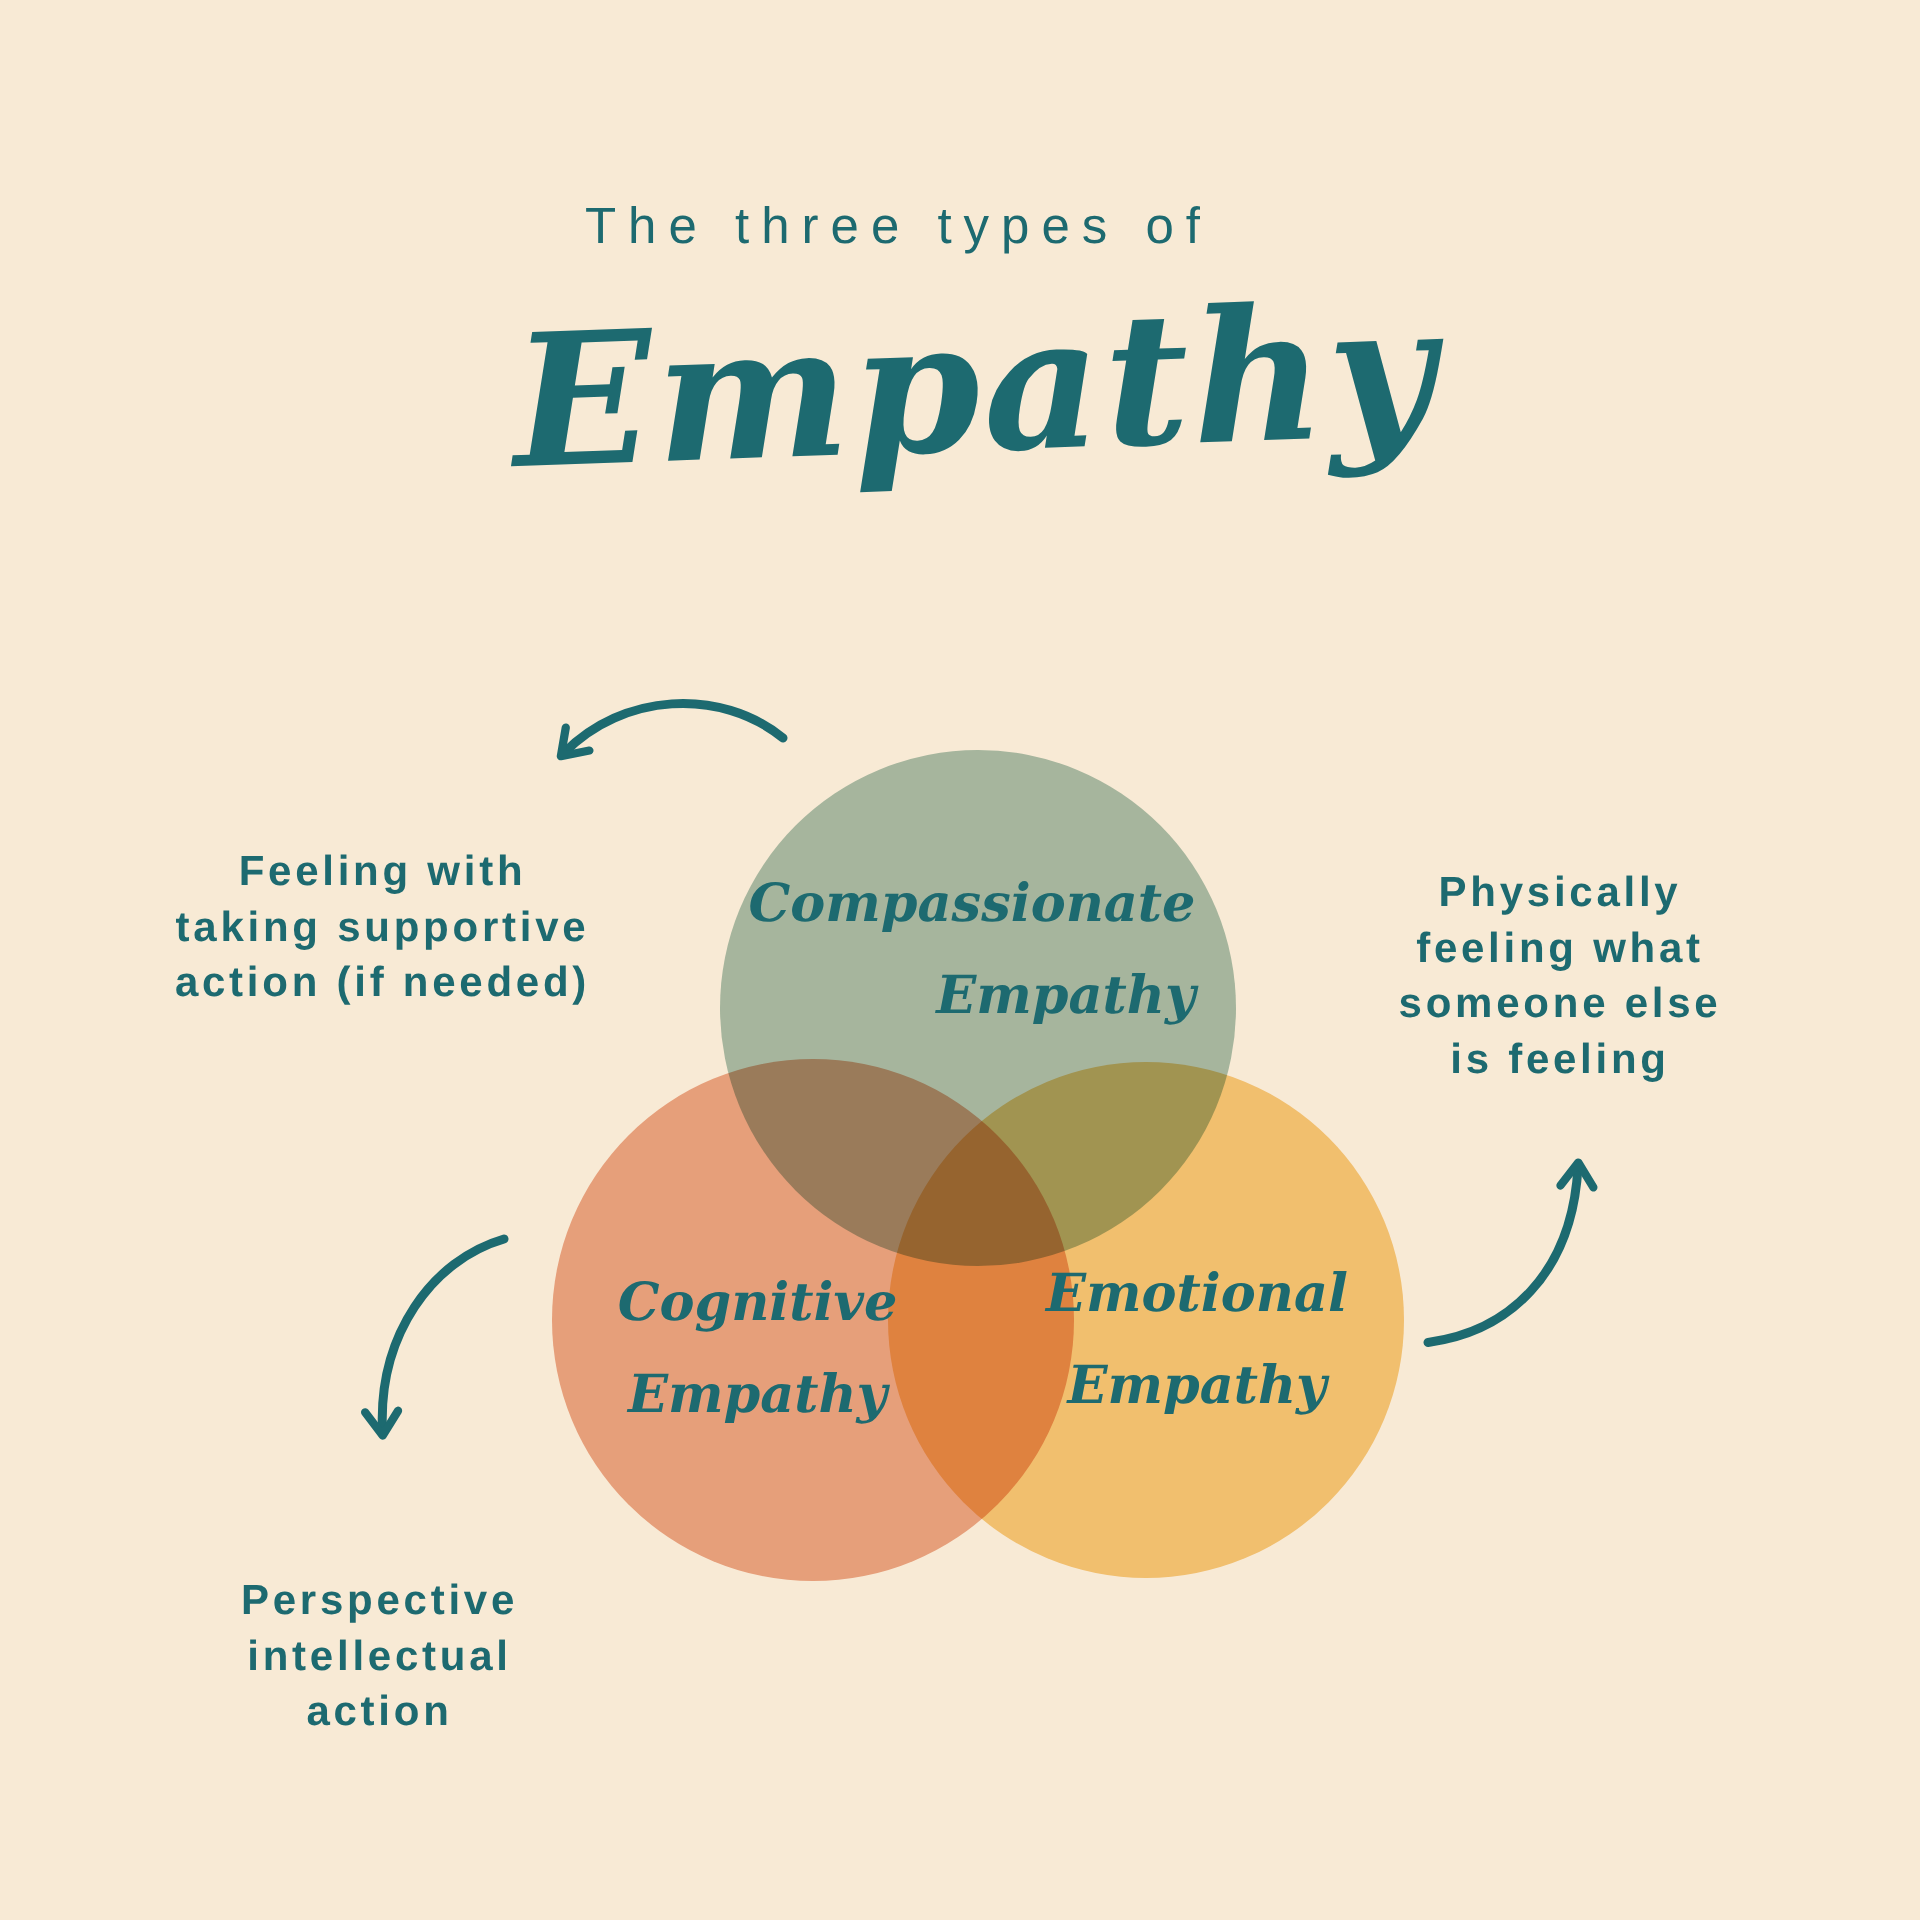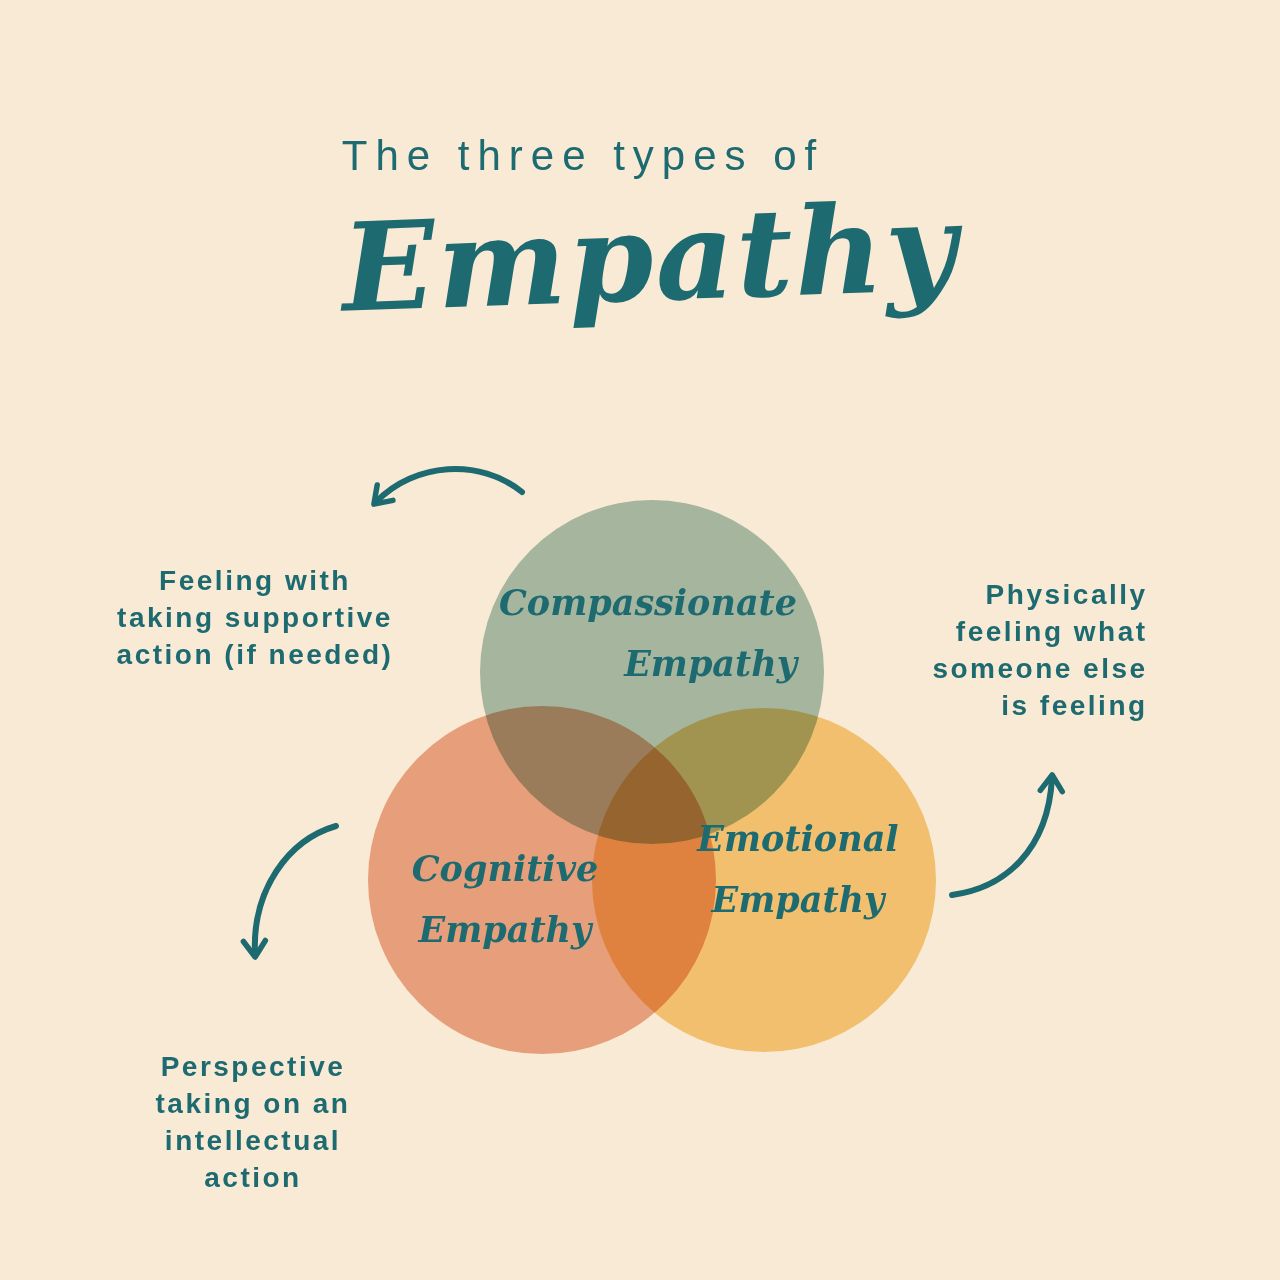--- a/index.html
+++ b/index.html
@@ -6,23 +6,23 @@
   .canvas{
     position:relative;
     width:1280px;height:1280px;
     background:#f8ead5;
     overflow:hidden;
     font-family:"Liberation Sans", sans-serif;
     color:#1d6a70;
   }
   .kicker{
     position:absolute;
-    top:132px;left:583px;
+    top:132px;left:599px;
     transform:translateX(-50%);
-    font-size:42px;
+    font-size:34px;
     letter-spacing:8px;
     white-space:nowrap;
     color:#1d6a70;
   }
   .title{
     position:absolute;
     top:185px;left:650px;
     transform:translateX(-50%) rotate(-2deg);
     font-family:"DejaVu Serif", serif;
     font-style:italic;
@@ -56,34 +56,34 @@
     font-family:"DejaVu Serif", serif;
     font-style:italic;
     font-weight:600;
     font-size:35px;
     line-height:1.75;
     color:#1d6a70;
     white-space:nowrap;
   }
   .l-compassionate{left:648px;top:572px;text-align:right;}
   .l-cognitive{left:505px;top:838px;}
-  .l-emotional{left:798px;top:808px;}
+  .l-emotional{left:798px;top:832px;}
   .annotation{
     position:absolute;
     transform:translateX(-50%);
     text-align:center;
     font-size:28px;
     letter-spacing:2.5px;
     line-height:37px;
     color:#1d6a70;
     white-space:nowrap;
     font-weight:bold;
   }
   .a-compassionate{left:255px;top:562px;}
-  .a-emotional{left:1040px;top:576px;text-align:right;}
+  .a-emotional{left:1040px;top:576px;}
   .a-cognitive{left:253px;top:1036px;margin-top:12px;}
   .arrows{
     position:absolute;
     left:0;top:0;width:1280px;height:1280px;
     pointer-events:none;
   }
 </style>
 </head>
 <body>
 
@@ -128,18 +128,17 @@
 
   <div class="annotation a-emotional">
     <div>Physically</div>
     <div>feeling what</div>
     <div>someone else</div>
     <div>is feeling</div>
   </div>
 
   <div class="annotation a-cognitive">
     <div>Perspective</div>
-    <div>taking on an</div>
     <div>intellectual</div>
     <div>action</div>
   </div>
 
 </div>
 
 </body></html>

